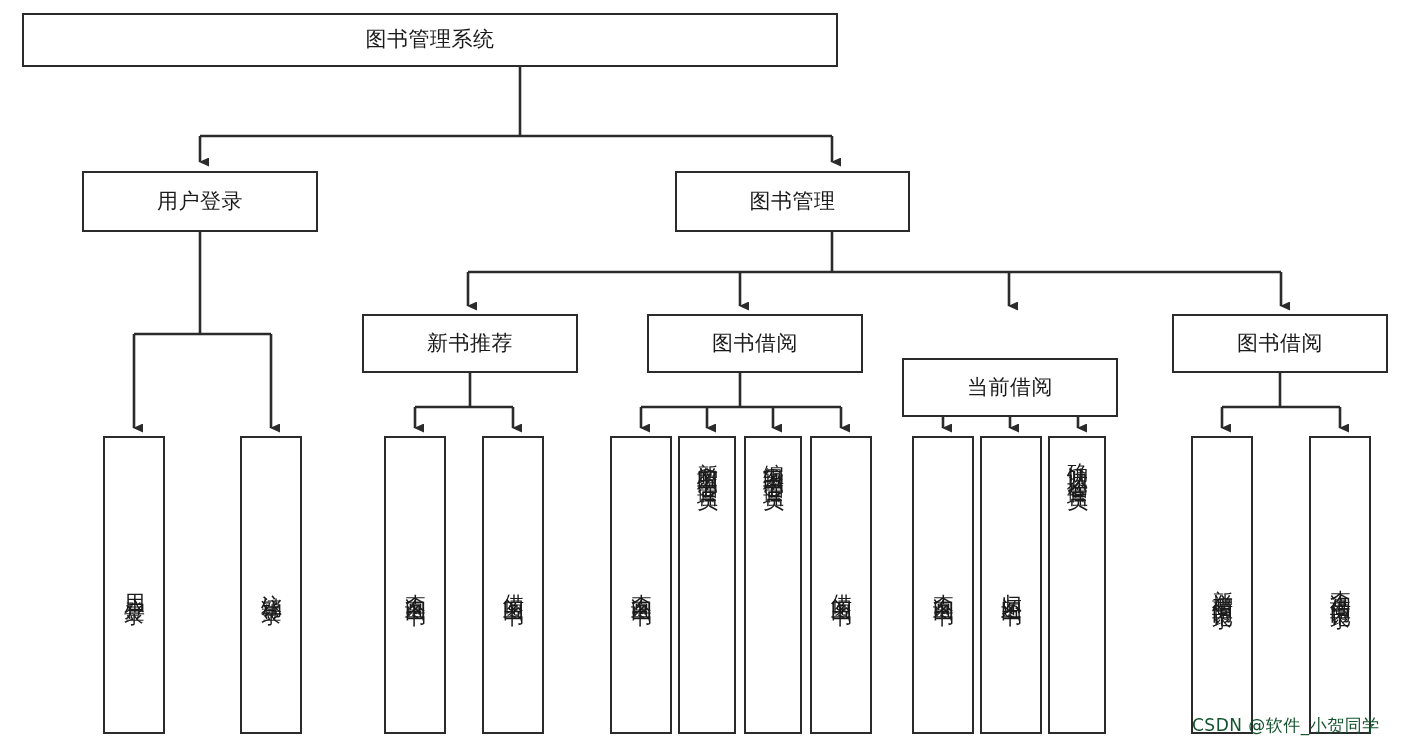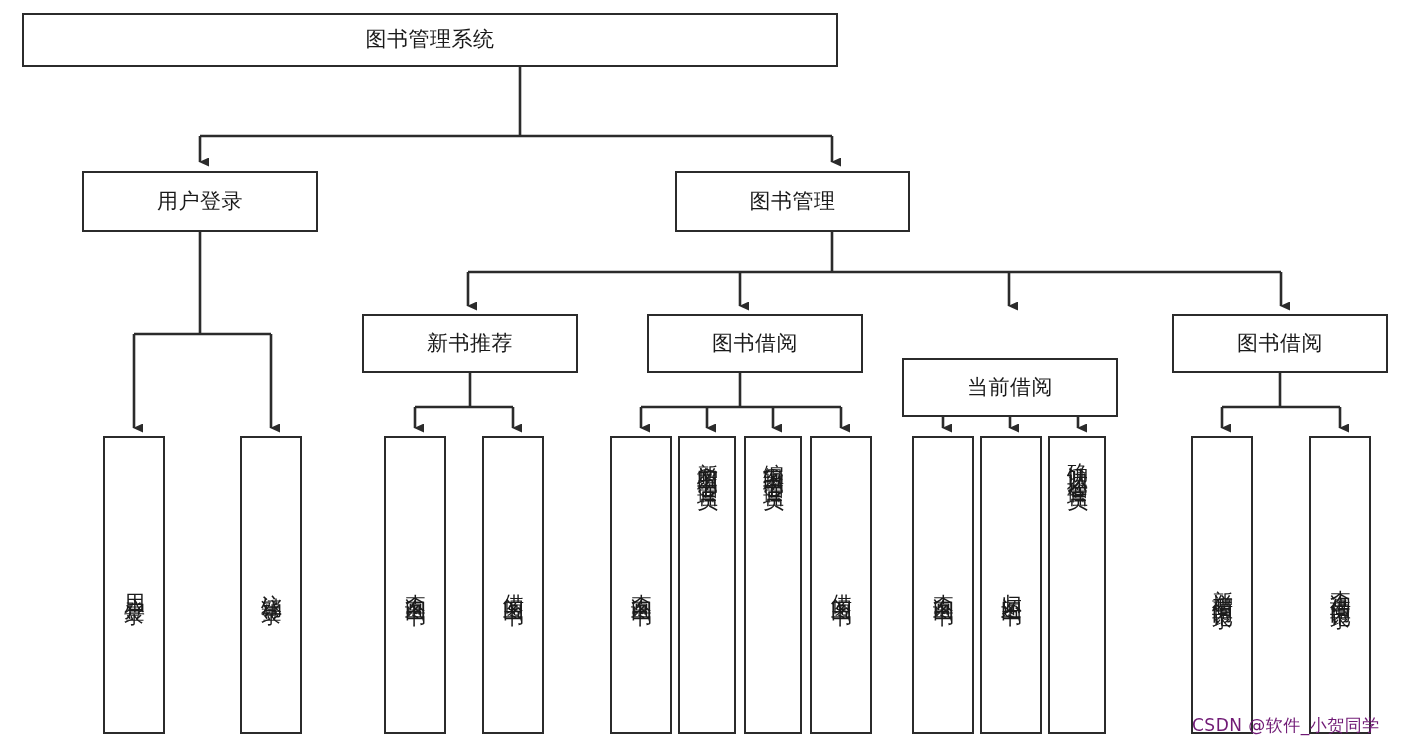--- a/index.html
+++ b/index.html
@@ -58,21 +58,21 @@
     top: 0;
     width: 1405px;
     height: 747px;
     pointer-events: none;
   }
   .watermark {
     position: absolute;
     left: 1192px;
     top: 714px;
     font-size: 17px;
-    color: #701a75;
+    color: #14532d;
     white-space: nowrap;
     letter-spacing: 0.5px;
   }
 </style>
 </head>
 <body>
 
 <div id="canvas">
 
   <svg class="edges" viewBox="0 0 1405 747">

